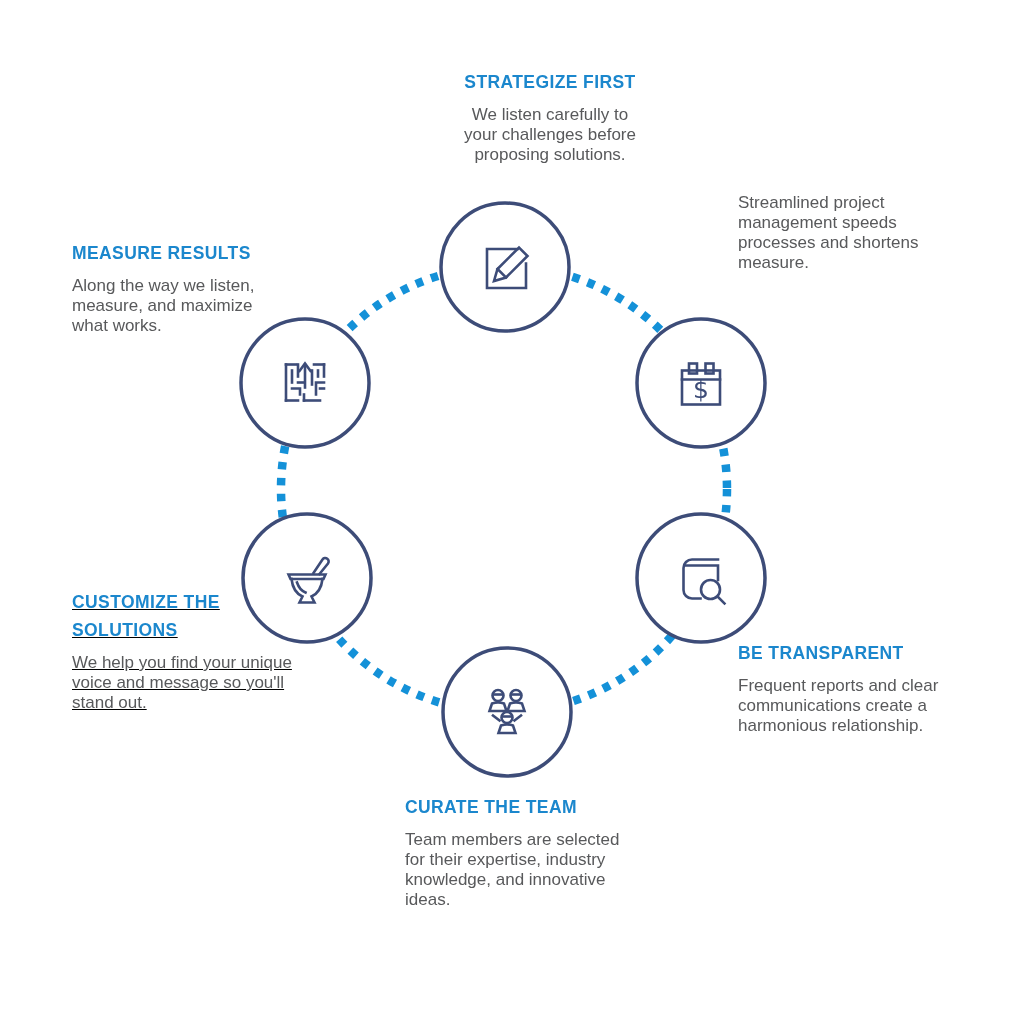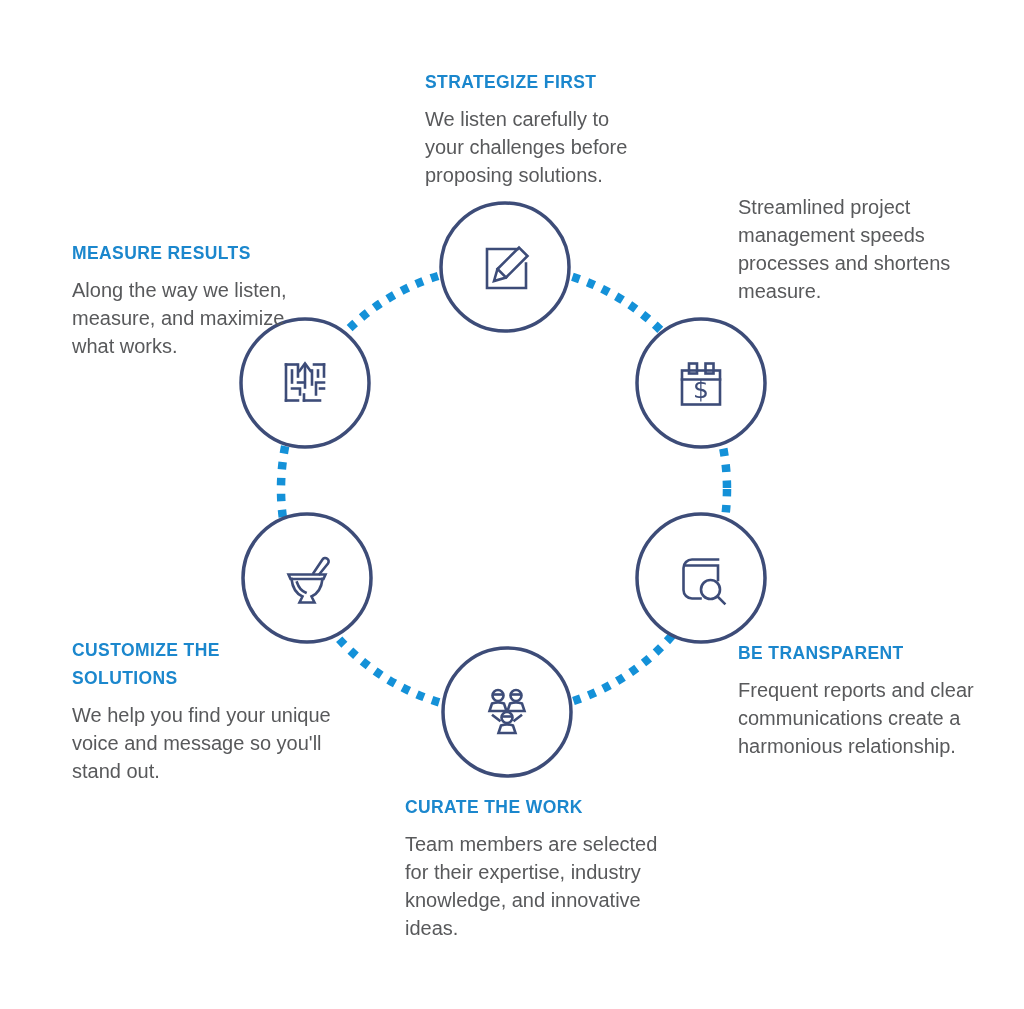--- a/index.html
+++ b/index.html
@@ -50,30 +50,30 @@
     color:var(--heading_blue);
     font-weight:700;
     font-size:17.5px;
     line-height:28px;
     letter-spacing:0.4px;
     white-space:pre-line;
   }
   .step-desc{
     margin-top:9px;
     color:var(--body_text);
-    font-size:20px;
-    line-height:28px;
+    font-size:17px;
+    line-height:20px;
     white-space:pre-line;
   }
   
-  .pos-strategize{left:425px;top:68px;width:250px;}
+  .pos-strategize{left:425px;top:68px;width:250px;text-align:center;}
   .pos-work{left:738px;top:184px;width:245px;}
   .pos-transparent{left:738px;top:639px;width:260px;}
   .pos-curate{left:405px;top:793px;width:260px;}
-  .pos-customize{left:72px;top:636px;width:265px;}
+  .pos-customize{left:72px;top:588px;width:265px;text-decoration:underline;}
   .pos-measure{left:72px;top:222px;width:250px;margin-top:17px;}
 </style>
 </head>
 <body>
 
 <div class="canvas">
 
   <svg class="diagram-svg" width="1024" height="1009" viewBox="0 0 1024 1009" aria-hidden="true">
 
     <circle class="ring" cx="504" cy="489" r="223"></circle>
@@ -174,21 +174,21 @@
   </div>
 
   <div class="step-text pos-transparent">
     <div class="step-title">BE TRANSPARENT</div>
     <div class="step-desc">Frequent reports and clear
 communications create a
 harmonious relationship.</div>
   </div>
 
   <div class="step-text pos-curate">
-    <div class="step-title">CURATE THE WORK</div>
+    <div class="step-title">CURATE THE TEAM</div>
     <div class="step-desc">Team members are selected
 for their expertise, industry
 knowledge, and innovative
 ideas.</div>
   </div>
 
   <div class="step-text pos-customize">
     <div class="step-title">CUSTOMIZE THE
 SOLUTIONS</div>
     <div class="step-desc">We help you find your unique

